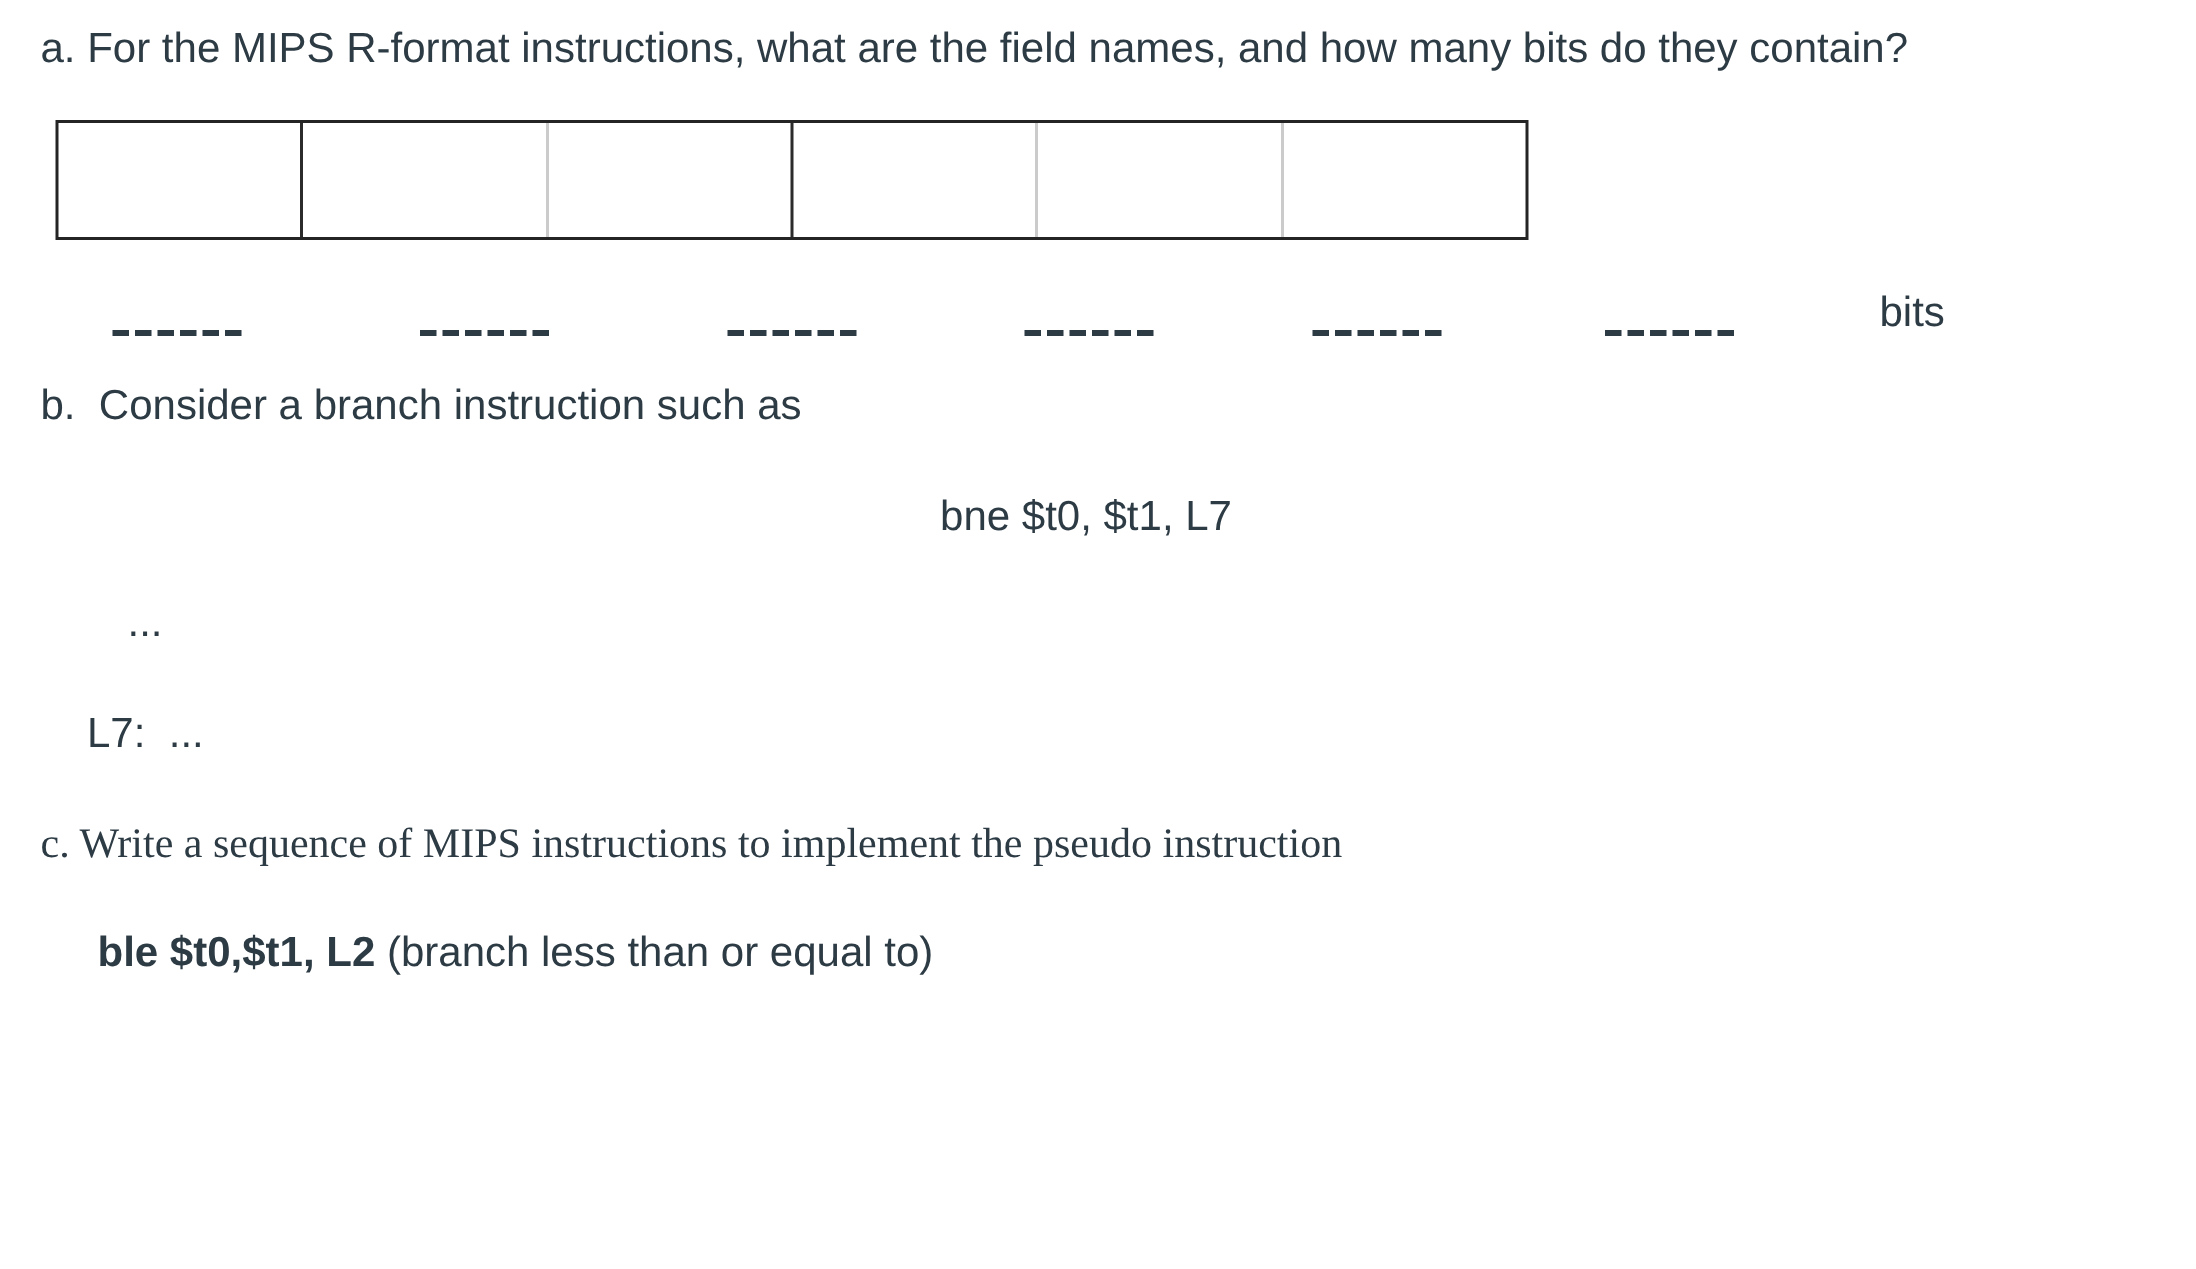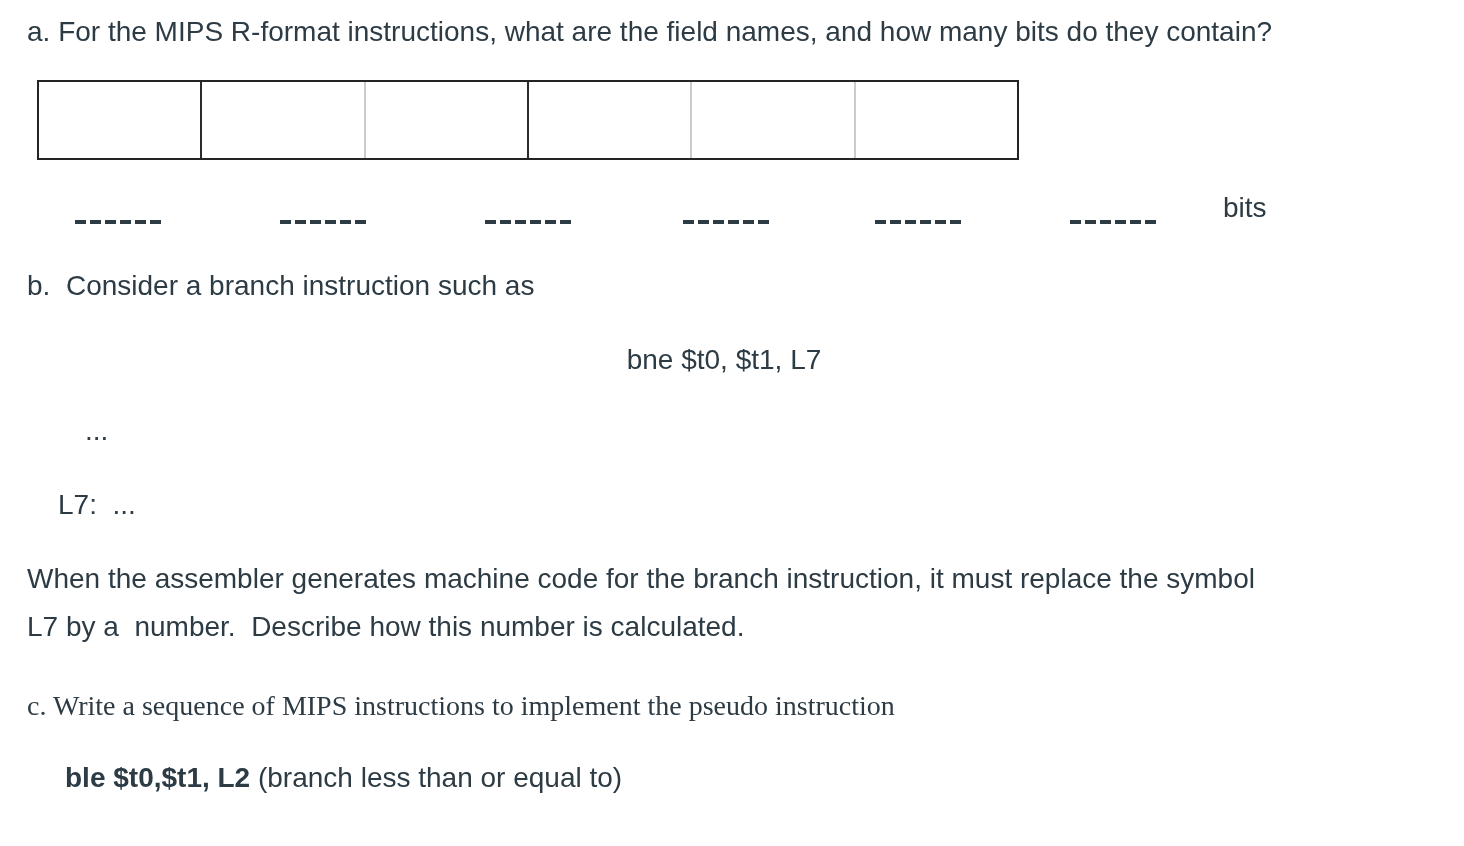--- a/index.html
+++ b/index.html
@@ -59,26 +59,26 @@
   .dash-group:nth-of-type(5) { left: 848px; }
   .dash-group:nth-of-type(6) { left: 1043px; }
   .dash {
     display: inline-block;
     width: 11px;
     height: 3.5px;
     background: #2D3B45;
   }
   .bits-label {
     position: absolute;
-    left: 1196px;
+    left: 1226px;
     top: 0;
   }
 
   
-  .section-b   { margin-top: 36px; }
+  .section-b   { margin-top: 20px; }
   .code-bne    { margin: 36px 0 0 57px; text-align: center; }
   .ellipsis    { margin: 33px 0 0 58px; }
   .l7-line     { margin: 36px 0 0 31px; }
   .para        { margin-top: 31px; line-height: 48px; }
   .section-c   { margin-top: 36px; font-family: Liberation Serif, serif; }
   .code-ble    { margin: 34px 0 0 38px; }
   .bold        { font-weight: 700; }
 </style>
 </head>
 <body>
@@ -149,20 +149,18 @@
   </div>
 
   <p class="section-b pre">b.  Consider a branch instruction such as</p>
 
   <p class="code-bne pre">bne $t0, $t1, L7</p>
 
   <p class="ellipsis pre">...</p>
 
   <p class="l7-line pre">L7:  ...</p>
 
-  <p class="para pre">When the assembler generates machine code for the branch instruction, it must replace the symbol
-L7 by a  number.  Describe how this number is calculated.</p>
 
   <p class="section-c pre">c. Write a sequence of MIPS instructions to implement the pseudo instruction</p>
 
   <p class="code-ble pre"><span class="bold">ble $t0,$t1, L2</span><span> (branch less than or equal to)</span></p>
 
 </div>
 
 </body></html>

